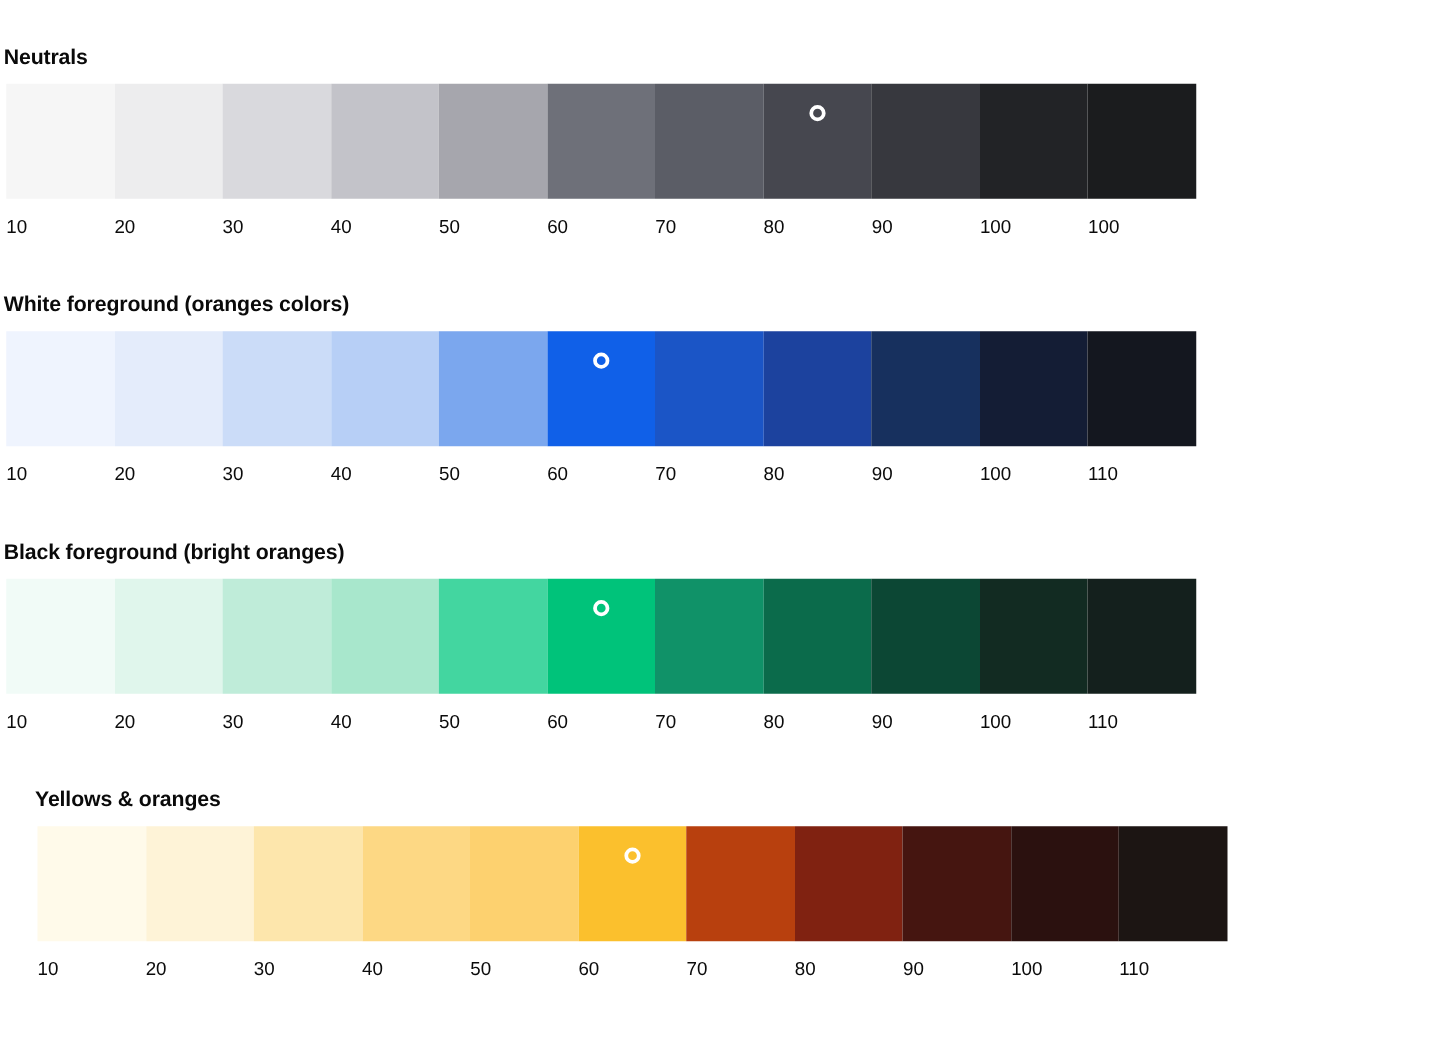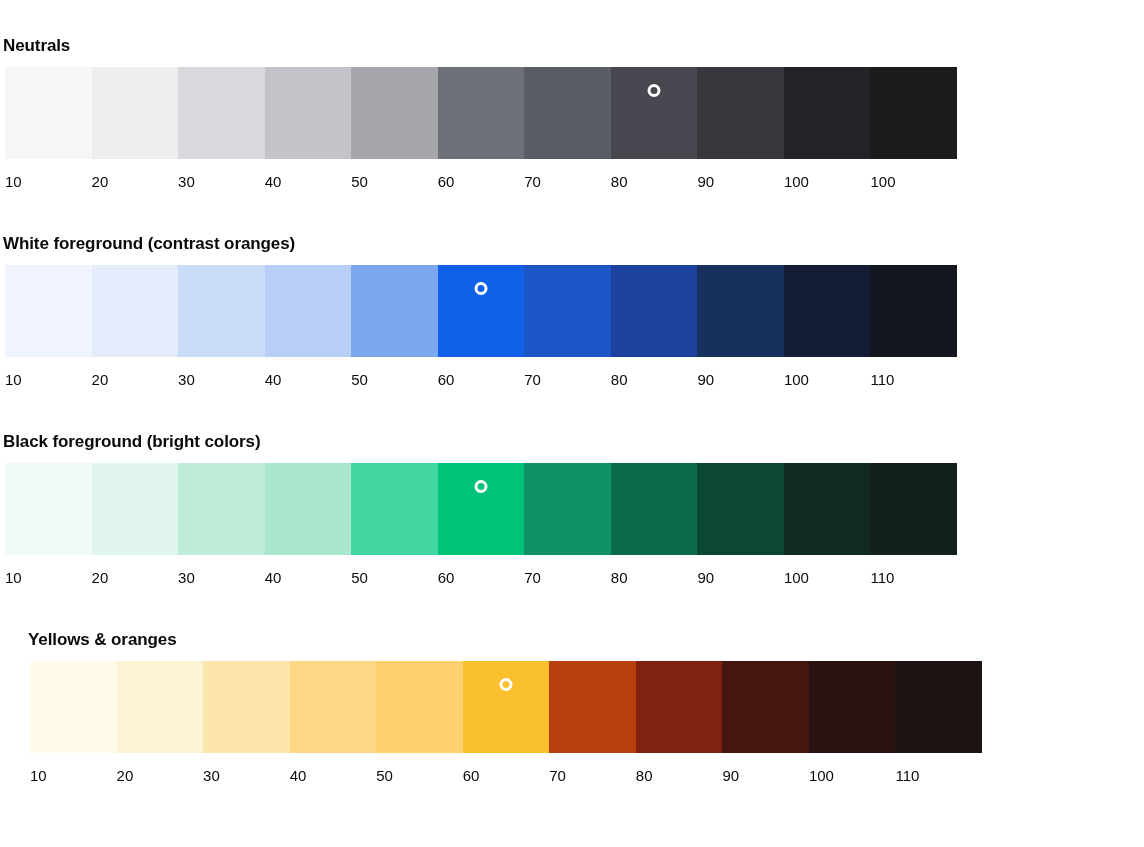--- a/index.html
+++ b/index.html
@@ -114,21 +114,21 @@
         <div class="label">60</div>
         <div class="label">70</div>
         <div class="label">80</div>
         <div class="label">90</div>
         <div class="label">100</div>
         <div class="label">100</div>
       </div>
   </section>
 
   <section class="section" id="sec-1">
-    <h2 class="section-title">White foreground (contrast oranges)</h2>
+    <h2 class="section-title">White foreground (oranges colors)</h2>
     <div class="scale">
         <div class="swatch" style="background: rgb(239, 244, 254);"></div>
         <div class="swatch" style="background: rgb(228, 236, 251);"></div>
         <div class="swatch" style="background: rgb(203, 220, 248);"></div>
         <div class="swatch" style="background: rgb(183, 207, 246);"></div>
         <div class="swatch" style="background: rgb(123, 167, 238);"></div>
         <div class="swatch" style="background: rgb(16, 96, 232);">
           <span class="marker" style="border-color: rgb(255, 255, 255);"></span>
         </div>
         <div class="swatch" style="background: rgb(27, 85, 198);"></div>
@@ -146,21 +146,21 @@
         <div class="label">60</div>
         <div class="label">70</div>
         <div class="label">80</div>
         <div class="label">90</div>
         <div class="label">100</div>
         <div class="label">110</div>
       </div>
   </section>
 
   <section class="section" id="sec-2">
-    <h2 class="section-title">Black foreground (bright colors)</h2>
+    <h2 class="section-title">Black foreground (bright oranges)</h2>
     <div class="scale">
         <div class="swatch" style="background: rgb(241, 251, 247);"></div>
         <div class="swatch" style="background: rgb(224, 246, 236);"></div>
         <div class="swatch" style="background: rgb(191, 236, 217);"></div>
         <div class="swatch" style="background: rgb(168, 231, 204);"></div>
         <div class="swatch" style="background: rgb(67, 214, 160);"></div>
         <div class="swatch" style="background: rgb(0, 195, 122);">
           <span class="marker" style="border-color: rgb(255, 255, 255);"></span>
         </div>
         <div class="swatch" style="background: rgb(16, 146, 104);"></div>

